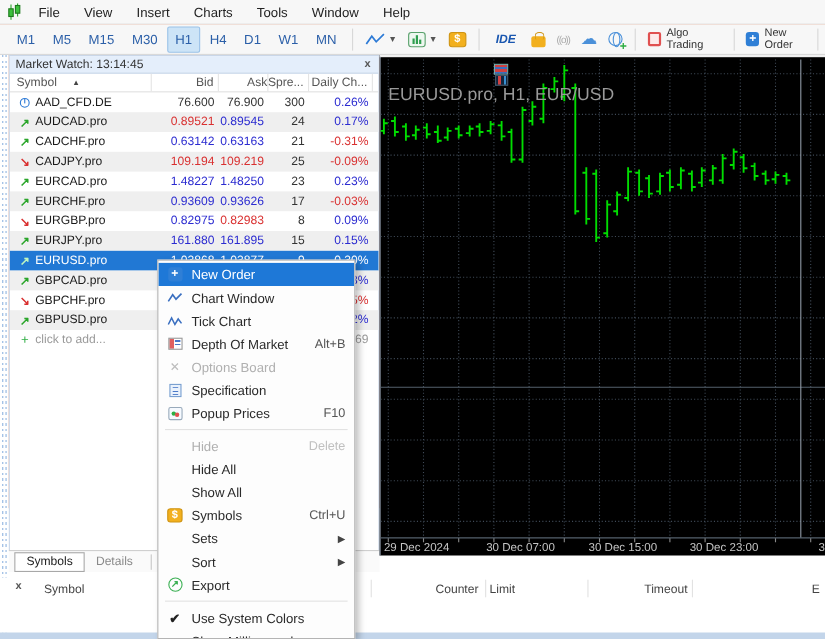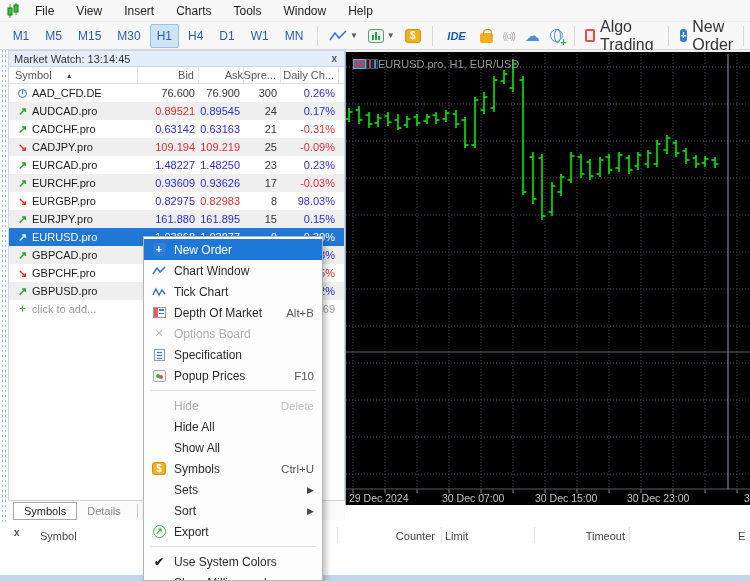--- a/index.html
+++ b/index.html
@@ -34,21 +34,21 @@
   .ico-signal { color:#a8a8a8; font-size:9px; letter-spacing:-1px; }
   .ico-cloud { color:#4a90d9; font-size:15px; line-height:14px; }
   .ico-globe { width:13px; height:13px; border:1.5px solid #4a90d9; border-radius:50%; position:relative; }
   .ico-globe::before { content:''; position:absolute; left:3px; top:-1px; width:5px; height:12px;
     border:1px solid #4a90d9; border-radius:50%; }
   .ico-globe::after { content:'+'; position:absolute; right:-5px; bottom:-6px; color:#2fae44;
     font-size:11px; font-weight:bold; background:#f7f7f7; border-radius:50%; line-height:9px; }
   .ico-algo { width:13px; height:13px; border:2px solid #e05050; border-radius:2px; background:#fdeaea; }
   .ico-neworder { width:13px; height:13px; background:#2f7fd6; border-radius:3px; color:#fff;
     font-size:11px; font-weight:bold; text-align:center; line-height:12px; }
-  .tlabel { font-size:16px; color:#333; margin-left:5px; }
+  .tlabel { font-size:10px; color:#333; margin-left:5px; }
 
   
   .dock-grip { position:absolute; left:0; top:50px; width:8px; height:525px; background:#fff;
     background-image:repeating-linear-gradient(180deg,#8fb4e0 0 2px,transparent 2px 5px),
                      repeating-linear-gradient(180deg,#8fb4e0 0 2px,transparent 2px 5px);
     background-size:1px 100%,1px 100%; background-position:2px 0,5px 0; background-repeat:no-repeat; }
 
   
   .mw { position:absolute; left:8px; top:50px; width:337px; height:450px; background:#fff;
     border:1px solid #c9d6e8; border-bottom:none; }
@@ -81,21 +81,21 @@
   .mw-tabs { position:absolute; left:8px; top:500px; width:337px; height:20px; background:#fafafa;
     border-top:1px solid #cfcfcf; display:flex; align-items:center; font-size:11px; }
   .mw-tab { padding:2px 10px; color:#8a8a8a; }
   .mw-tab.active { background:#fff; border:1px solid #a8a8a8; color:#222; margin-left:5px; }
   .mw-tab-sep { width:1px; height:14px; background:#c8c8c8; margin-left:6px; }
 
   
   .chart-window { position:absolute; left:345px; top:50px; width:405px; height:455px;
     background:#000; border-left:1px solid #9aa7b8; border-top:2px solid #f0f0f0; }
   .chart-title { position:absolute; left:7px; top:6px; display:flex; align-items:center; gap:0;
-    font-size:11px; color:#9a9a9a; z-index:5; }
+    font-size:16px; color:#9a9a9a; z-index:5;flex-direction:column; }
   .cicon1 { width:13px; height:10px; background:linear-gradient(90deg,#3a6fc0 0 6px,#fff 6px);
     border:1px solid #7aa; background-image:repeating-linear-gradient(180deg,#d04040 0 2px,#3a6fc0 2px 4px); }
   .cicon2 { width:12px; height:10px; background:#10263f; border:1px solid #456;
     background-image:linear-gradient(90deg,transparent 0 2px,#d04040 2px 4px,transparent 4px 7px,#3a8fd0 7px 9px,transparent 9px); }
   .axis-label { position:absolute; font-size:10.5px; color:#c4c4c4; top:440px; white-space:nowrap; }
   .chart-tabs { position:absolute; left:345px; top:505px; width:405px; height:20px; background:#ececec;
     border-top:1px solid #c8c8c8; display:flex; align-items:center; font-size:11px; }
   .ch-tab-active { background:#fff; border:1px solid #a6a6a6; color:#222; padding:1px 10px; margin-left:4px; }
   .ch-tab { color:#6a6a6a; padding:1px 8px; display:flex; align-items:center; gap:4px; }
   .ico-refresh { color:#2fae44; font-size:12px; font-weight:bold; }
@@ -311,21 +311,21 @@
         <div class="mwrow">
           <div class="c-sym">
             <span class="sym-ico">
               <span class="arrow-dn">↘</span>
             </span>
             <span>EURGBP.pro</span>
           </div>
           <div class="c-bid cell-r v-blue">0.82975</div>
           <div class="c-ask cell-r v-red">0.82983</div>
           <div class="c-spr cell-r v-k">8</div>
-          <div class="c-dly cell-r v-blue">98.03%</div>
+          <div class="c-dly cell-r v-blue">0.09%</div>
         </div>
         <div class="mwrow alt">
           <div class="c-sym">
             <span class="sym-ico">
               <span class="arrow-up">↗</span>
             </span>
             <span>EURJPY.pro</span>
           </div>
           <div class="c-bid cell-r v-blue">161.880</div>
           <div class="c-ask cell-r v-blue">161.895</div>

